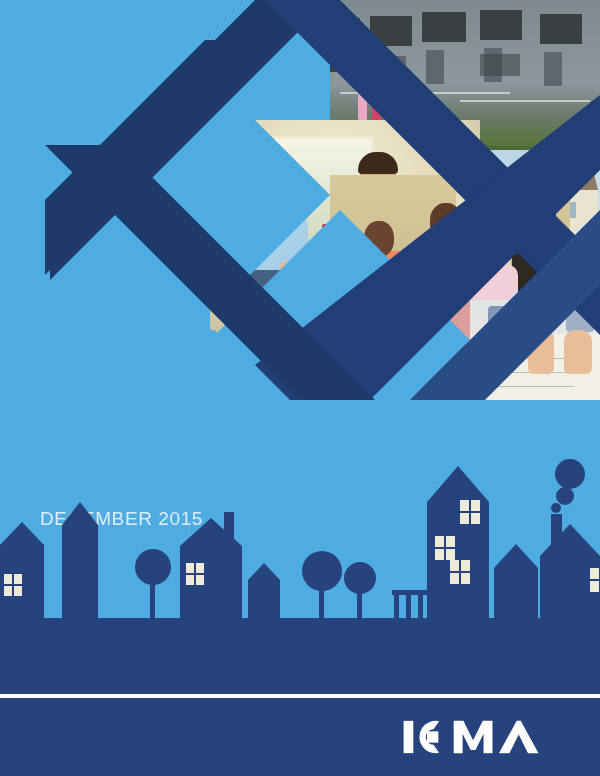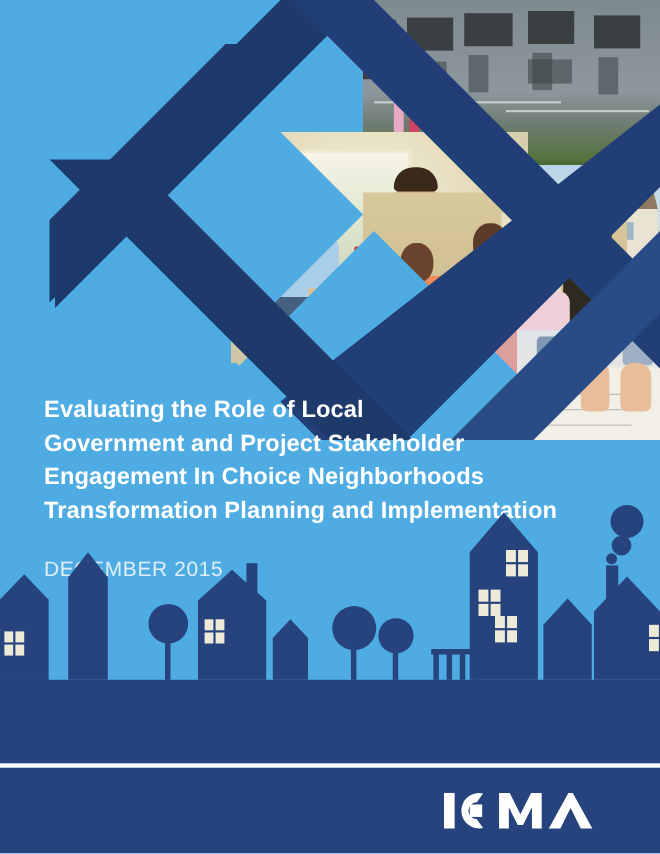--- a/index.html
+++ b/index.html
@@ -238,26 +238,20 @@
       <polygon points="600,330 600,405 520,420 445,420" fill="#2A4C86" opacity="0"></polygon>
 
       <polygon points="600,30 600,105 455,250 380,175" fill="#223E77" opacity="0"></polygon>
       <polygon points="455,175 530,250 600,180 600,105" fill="#223E77" opacity="0"></polygon>
 
       <polygon points="0,400 600,400 600,420 0,420" fill="#4FACE2"></polygon>
       <polygon points="0,330 215,330 280,400 0,400" fill="#4FACE2"></polygon>
     </svg>
   </div>
 
-  <div class="title">
-    <div>Evaluating the Role of Local</div>
-    <div>Government and Project Stakeholder</div>
-    <div>Engagement In Choice Neighborhoods</div>
-    <div>Transformation Planning and Implementation</div>
-  </div>
 
   <div class="date">DECEMBER 2015</div>
 
   <svg class="skyline" viewBox="0 0 600 200" preserveAspectRatio="none">
     <g fill="#26437D">
 
       <rect x="0" y="168" width="600" height="32"></rect>
 
       <polygon points="0,95 22,72 44,95 44,168 0,168"></polygon>
       <rect x="0" y="95" width="44" height="73"></rect>

